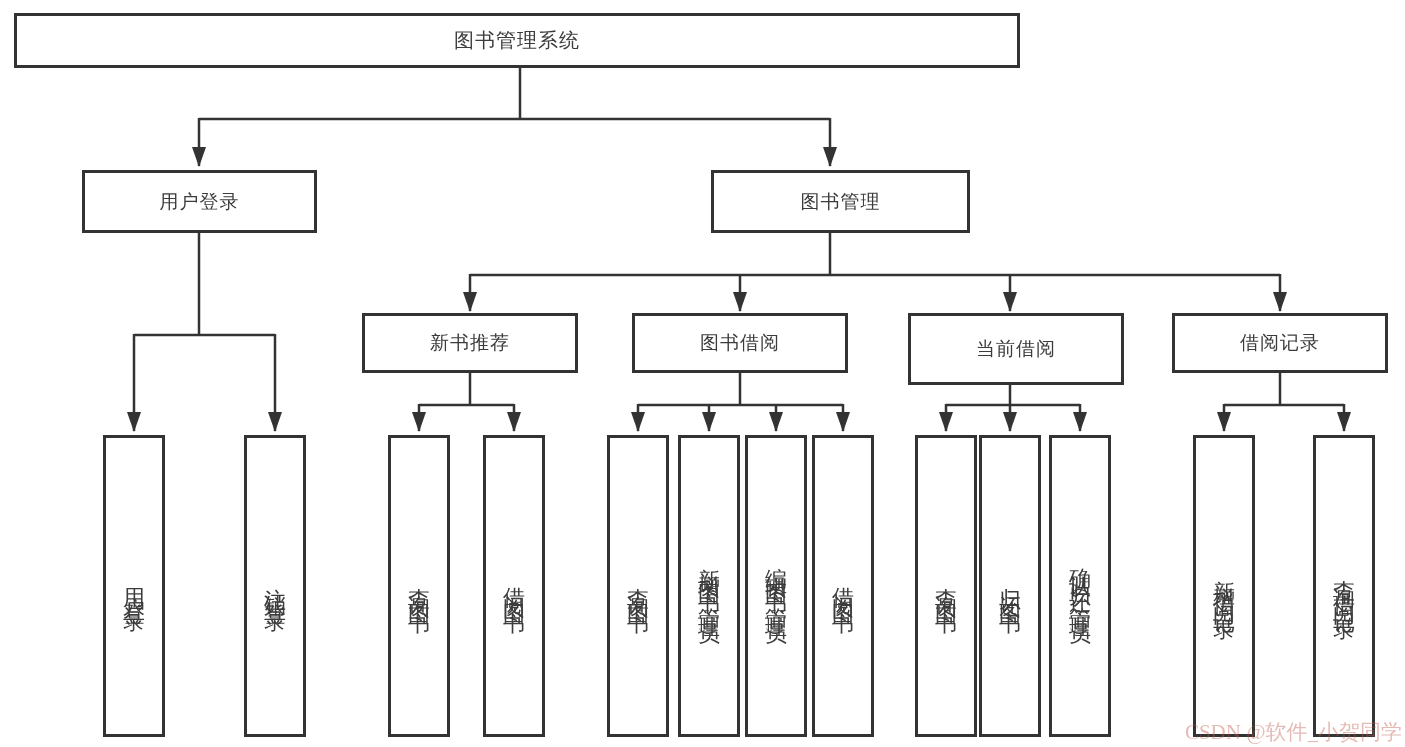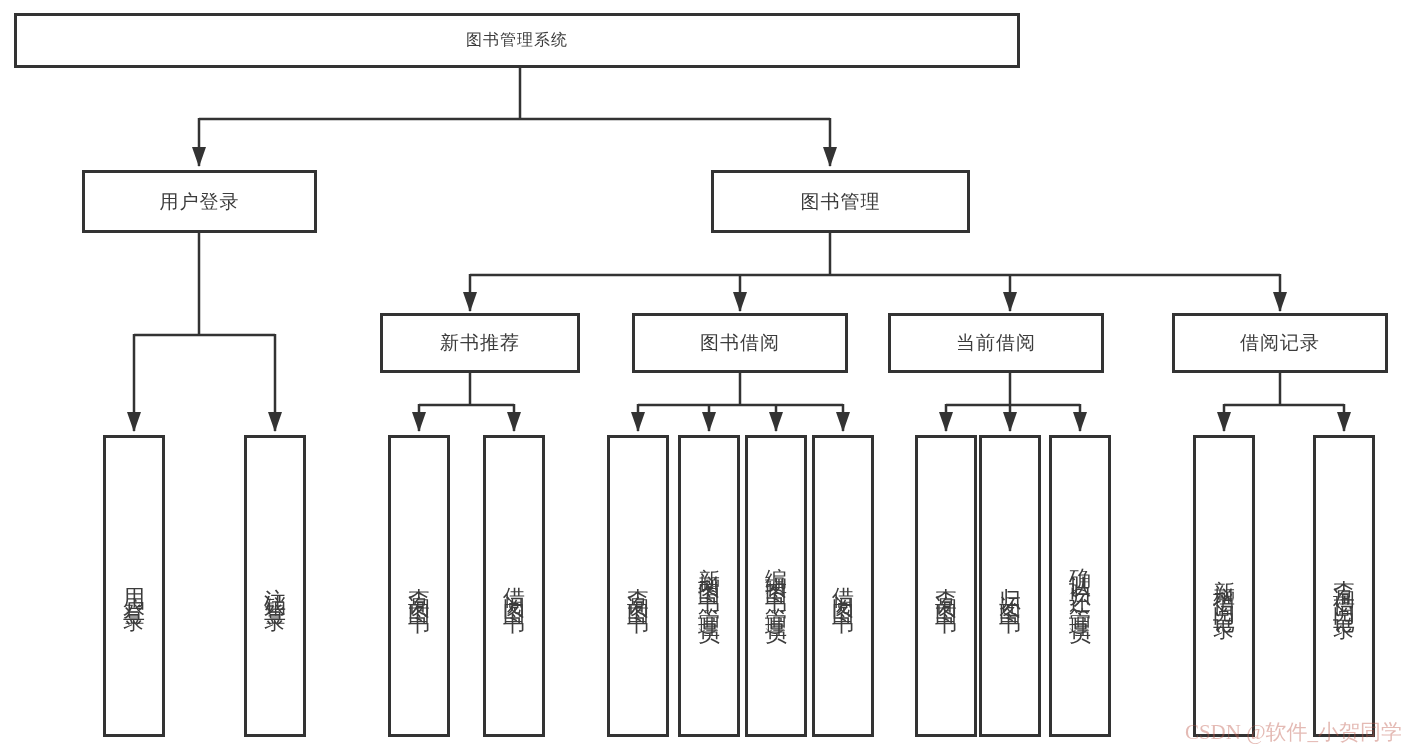--- a/index.html
+++ b/index.html
@@ -25,21 +25,21 @@
     position: absolute;
     box-sizing: border-box;
     background: #ffffff;
     border: 3px solid #333333;
     color: #3c3c3c;
     display: flex;
     align-items: center;
     justify-content: center;
     z-index: 2;
   }
-  .box.h1 { font-size: 16px; letter-spacing: 1px; }
+  .box.h1 { font-size: 20px; letter-spacing: 1px; }
   .box.h2 { font-size: 19px; letter-spacing: 1px; }
   .box.h3 { font-size: 19px; letter-spacing: 1px; }
   .box.leaf { border-width: 3px; }
   .vtext {
     writing-mode: vertical-rl;
     text-orientation: mixed;
     font-size: 22px;
     letter-spacing: 8px;
     color: #3c3c3c;
     line-height: 1;
@@ -109,23 +109,23 @@
       <line x1="1224" y1="404" x2="1224" y2="431" marker-end="url(#arrow)"></line>
       <line x1="1344" y1="404" x2="1344" y2="431" marker-end="url(#arrow)"></line>
     </g>
   </svg>
 
   <div class="box h1" style="left:14px; top:13px; width:1006px; height:55px;">图书管理系统</div>
 
   <div class="box h2" style="left:82px; top:170px; width:235px; height:63px;">用户登录</div>
   <div class="box h2" style="left:711px; top:170px; width:259px; height:63px;">图书管理</div>
 
-  <div class="box h3" style="left:380px; top:313px; width:200px; height:60px;">新书推荐</div>
+  <div class="box h3" style="left:362px; top:313px; width:216px; height:60px;">新书推荐</div>
   <div class="box h3" style="left:632px; top:313px; width:216px; height:60px;">图书借阅</div>
-  <div class="box h3" style="left:888px; top:313px; width:216px; height:60px;">当前借阅</div>
+  <div class="box h3" style="left:908px; top:313px; width:216px; height:72px;">当前借阅</div>
   <div class="box h3" style="left:1172px; top:313px; width:216px; height:60px;">借阅记录</div>
 
   <div class="box leaf" style="left:103px; top:435px; width:62px; height:302px;">
     <span class="vtext">用户登录</span>
   </div>
   <div class="box leaf" style="left:244px; top:435px; width:62px; height:302px;">
     <span class="vtext">注销登录</span>
   </div>
 
   <div class="box leaf" style="left:388px; top:435px; width:62px; height:302px;">

